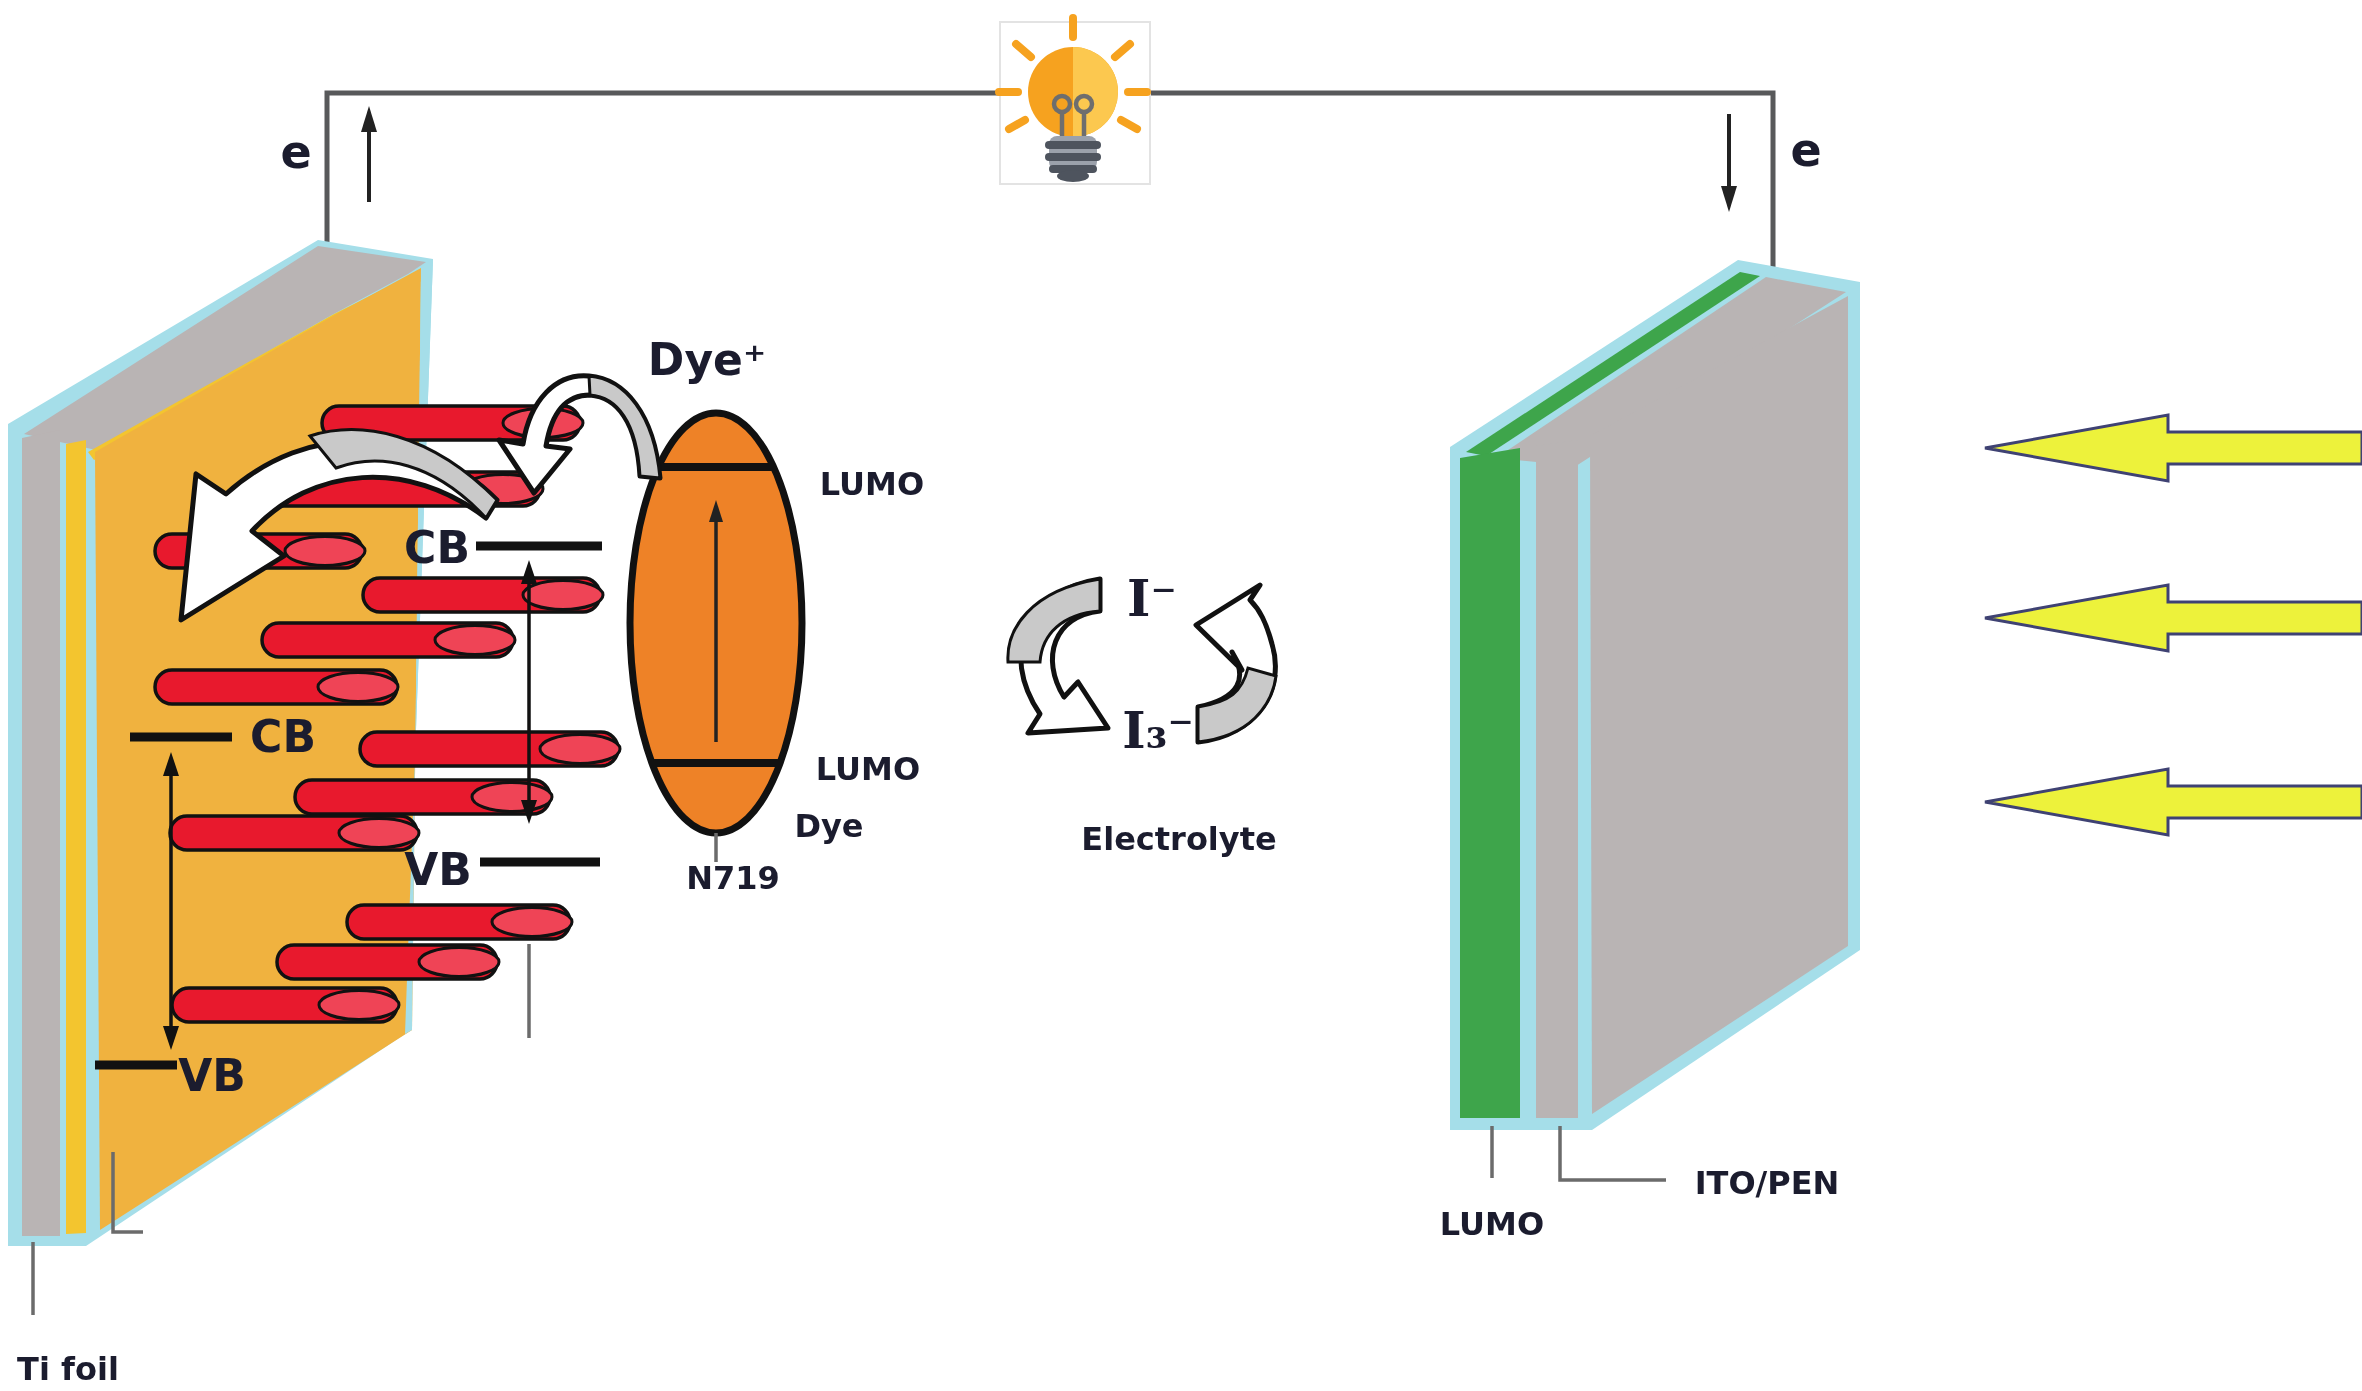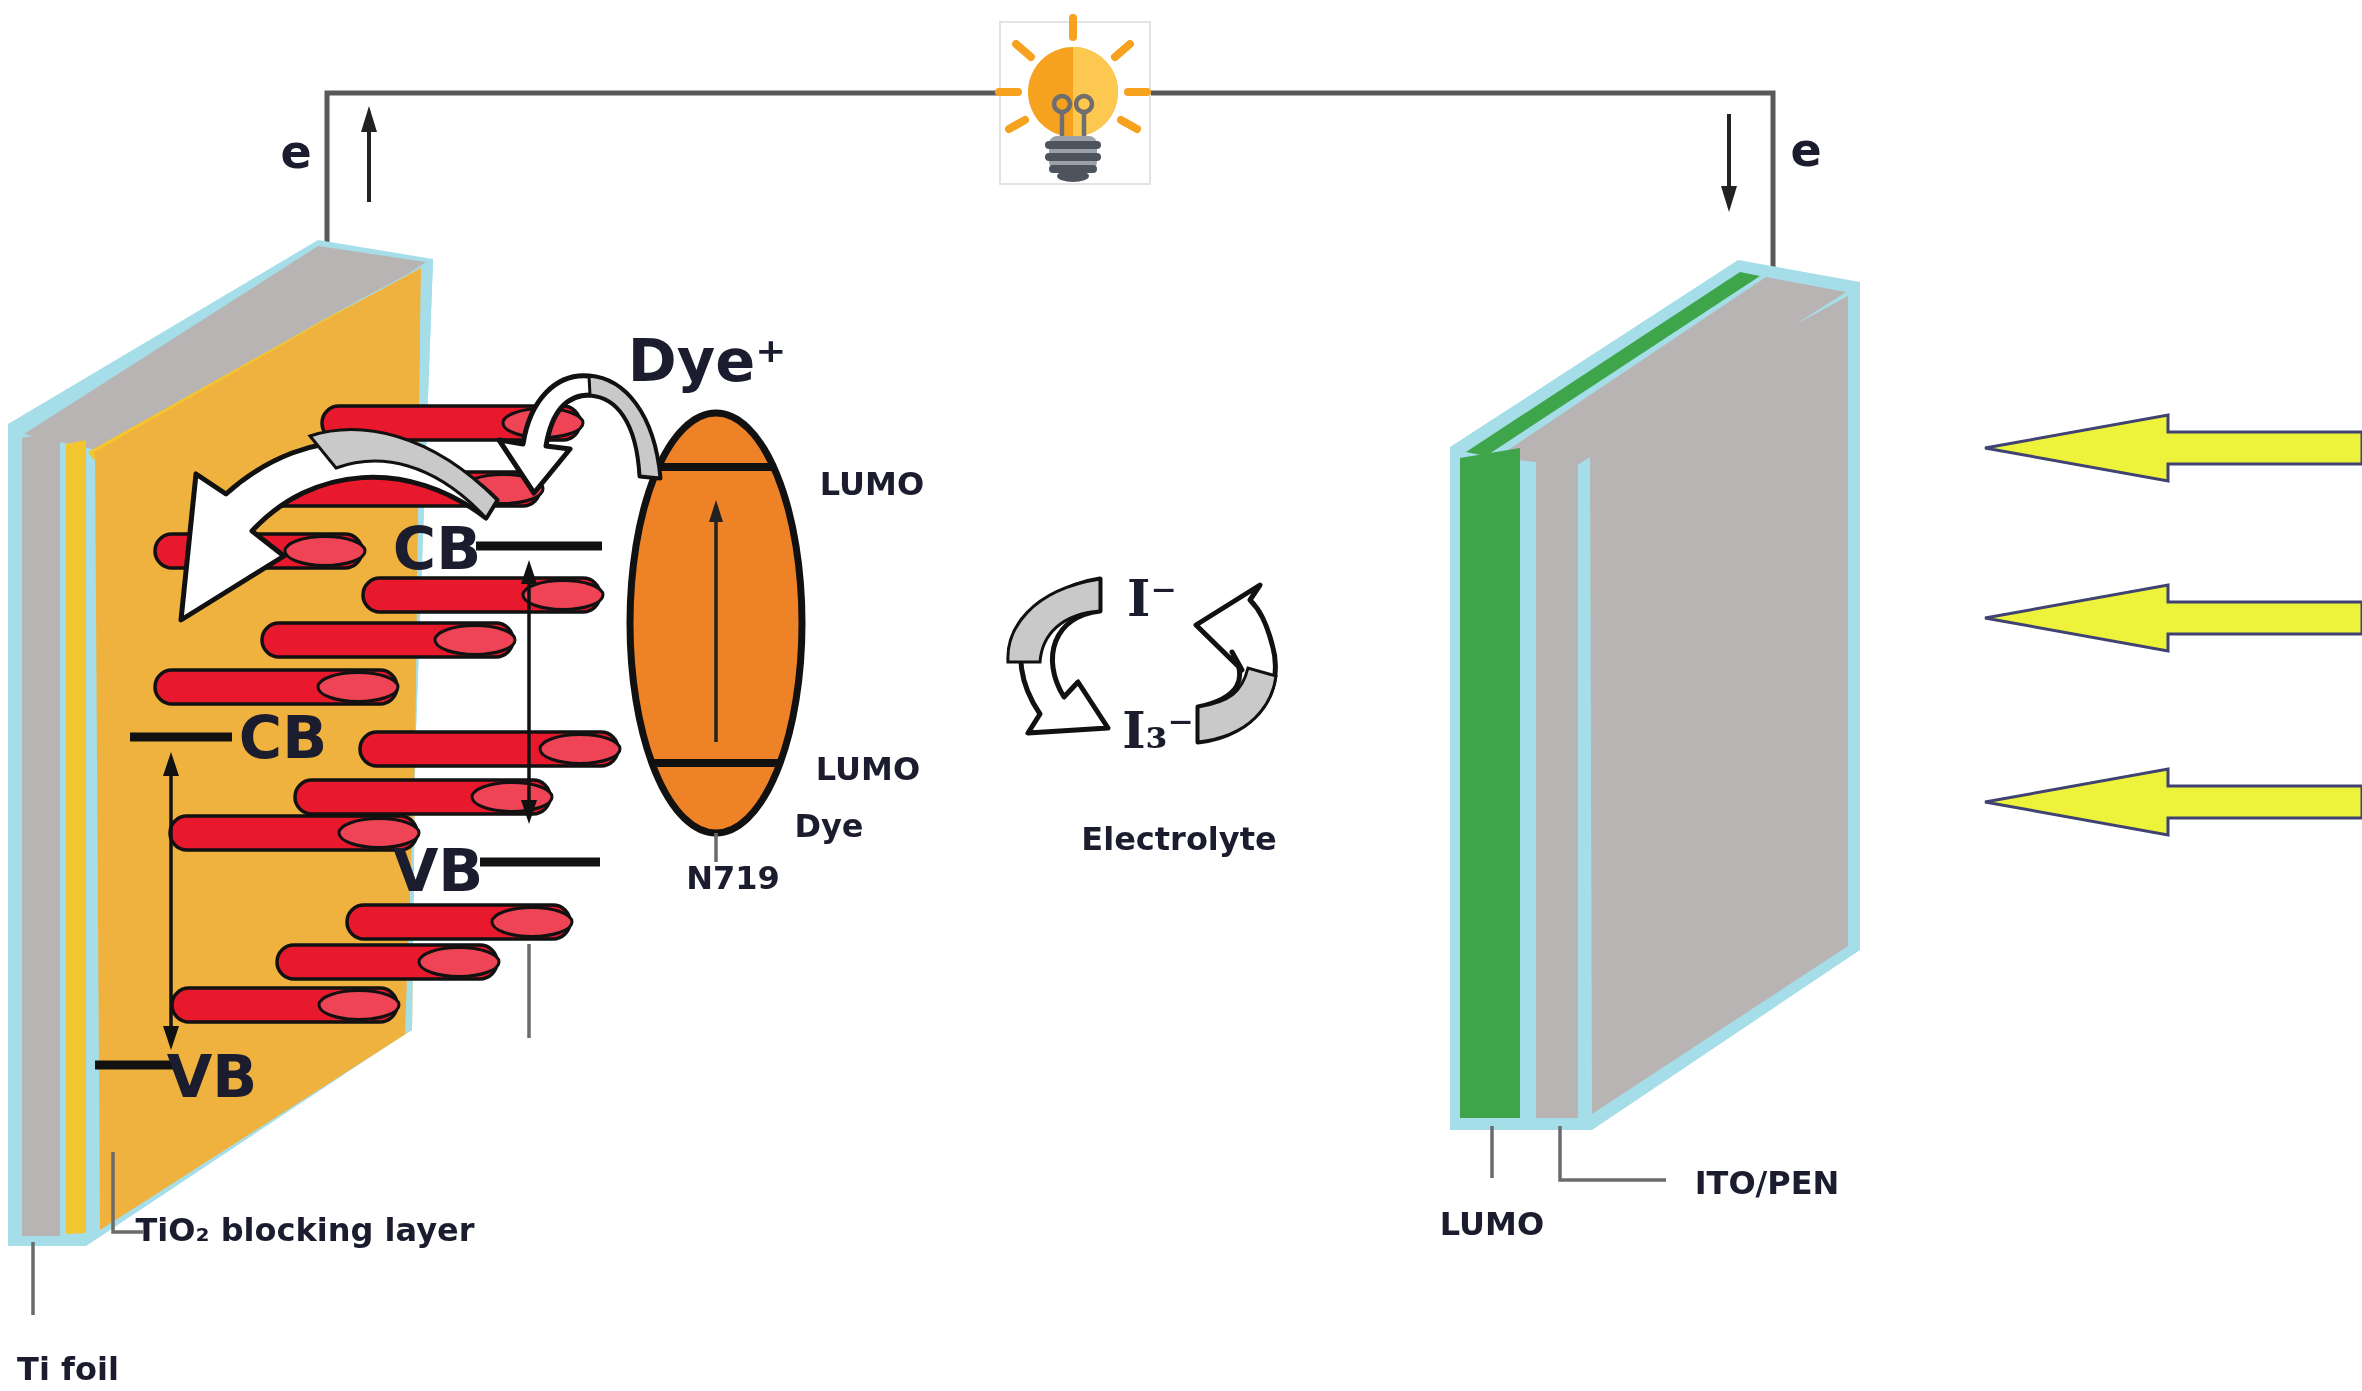--- a/index.html
+++ b/index.html
@@ -1,21 +1,21 @@
 <!DOCTYPE html>
 <html><head>
 <meta charset="utf-8">
 <style>
   html,body{margin:0;padding:0;background:#ffffff;}
   .stage{position:relative;width:2362px;height:1391px;background:#ffffff;overflow:hidden;
          font-family:"DejaVu Sans","Liberation Sans",sans-serif;}
   .stage svg{position:absolute;left:0;top:0;}
   .lbl{position:absolute;transform:translate(-50%,-50%);color:#1b1c2e;
        font-weight:600;font-size:32px;white-space:nowrap;z-index:5;line-height:1;}
-  .lbl.big{font-size:59px;}
+  .lbl.big{font-size:44px;}
   .lbl.e{font-size:46px;}
   .lbl.serif{font-family:"DejaVu Serif","Liberation Serif",serif;font-size:50px;font-weight:700;}
 </style>
 </head>
 <body>
 
 <div class="stage">
 
 <svg width="2362" height="1391" viewBox="0 0 2362 1391">
 
@@ -203,21 +203,20 @@
 <div class="lbl" style="left:872px;top:484px;">LUMO</div>
 <div class="lbl" style="left:868px;top:769px;">LUMO</div>
 <div class="lbl" style="left:829px;top:826px;">Dye</div>
 <div class="lbl" style="left:733px;top:878px;">N719</div>
 
 <div class="lbl big" style="left:437px;top:548px;">CB</div>
 <div class="lbl big" style="left:438px;top:870px;">VB</div>
 <div class="lbl big" style="left:283px;top:737px;">CB</div>
 <div class="lbl big" style="left:212px;top:1076px;">VB</div>
 
-<div class="lbl" style="left:305px;top:1230px;">TiO₂ blocking layer</div>
 <div class="lbl" style="left:68px;top:1357px;margin-top:12px;">Ti foil</div>
 
 <div class="lbl serif" style="left:1152px;top:599px;">I⁻</div>
 <div class="lbl serif" style="left:1158px;top:731px;text-align:center;">I₃⁻</div>
 <div class="lbl" style="left:1179px;top:826px;margin-top:13px;">Electrolyte</div>
 
 <div class="lbl" style="left:1492px;top:1224px;">LUMO</div>
 <div class="lbl" style="left:1767px;top:1183px;">ITO/PEN</div>
 
 </div>

